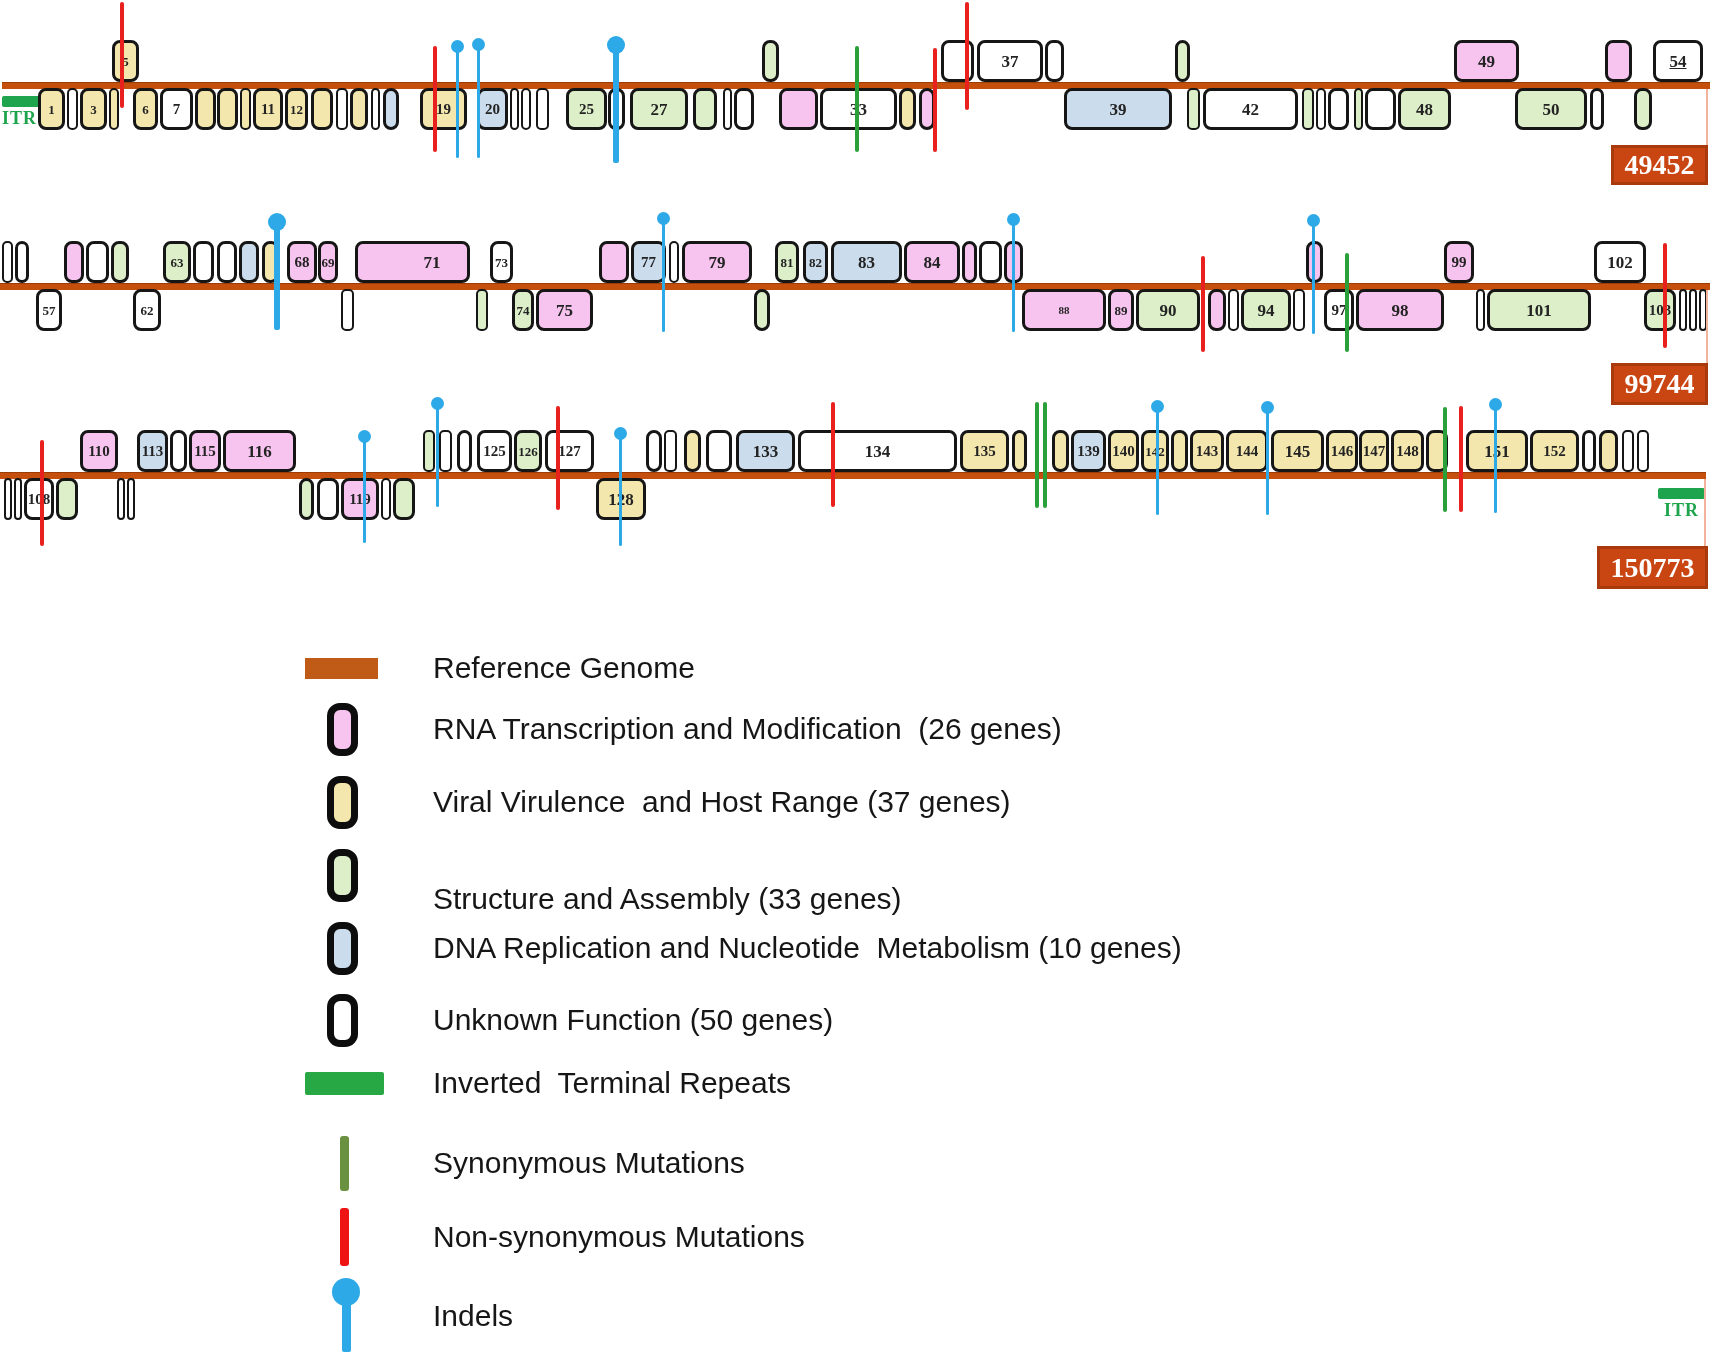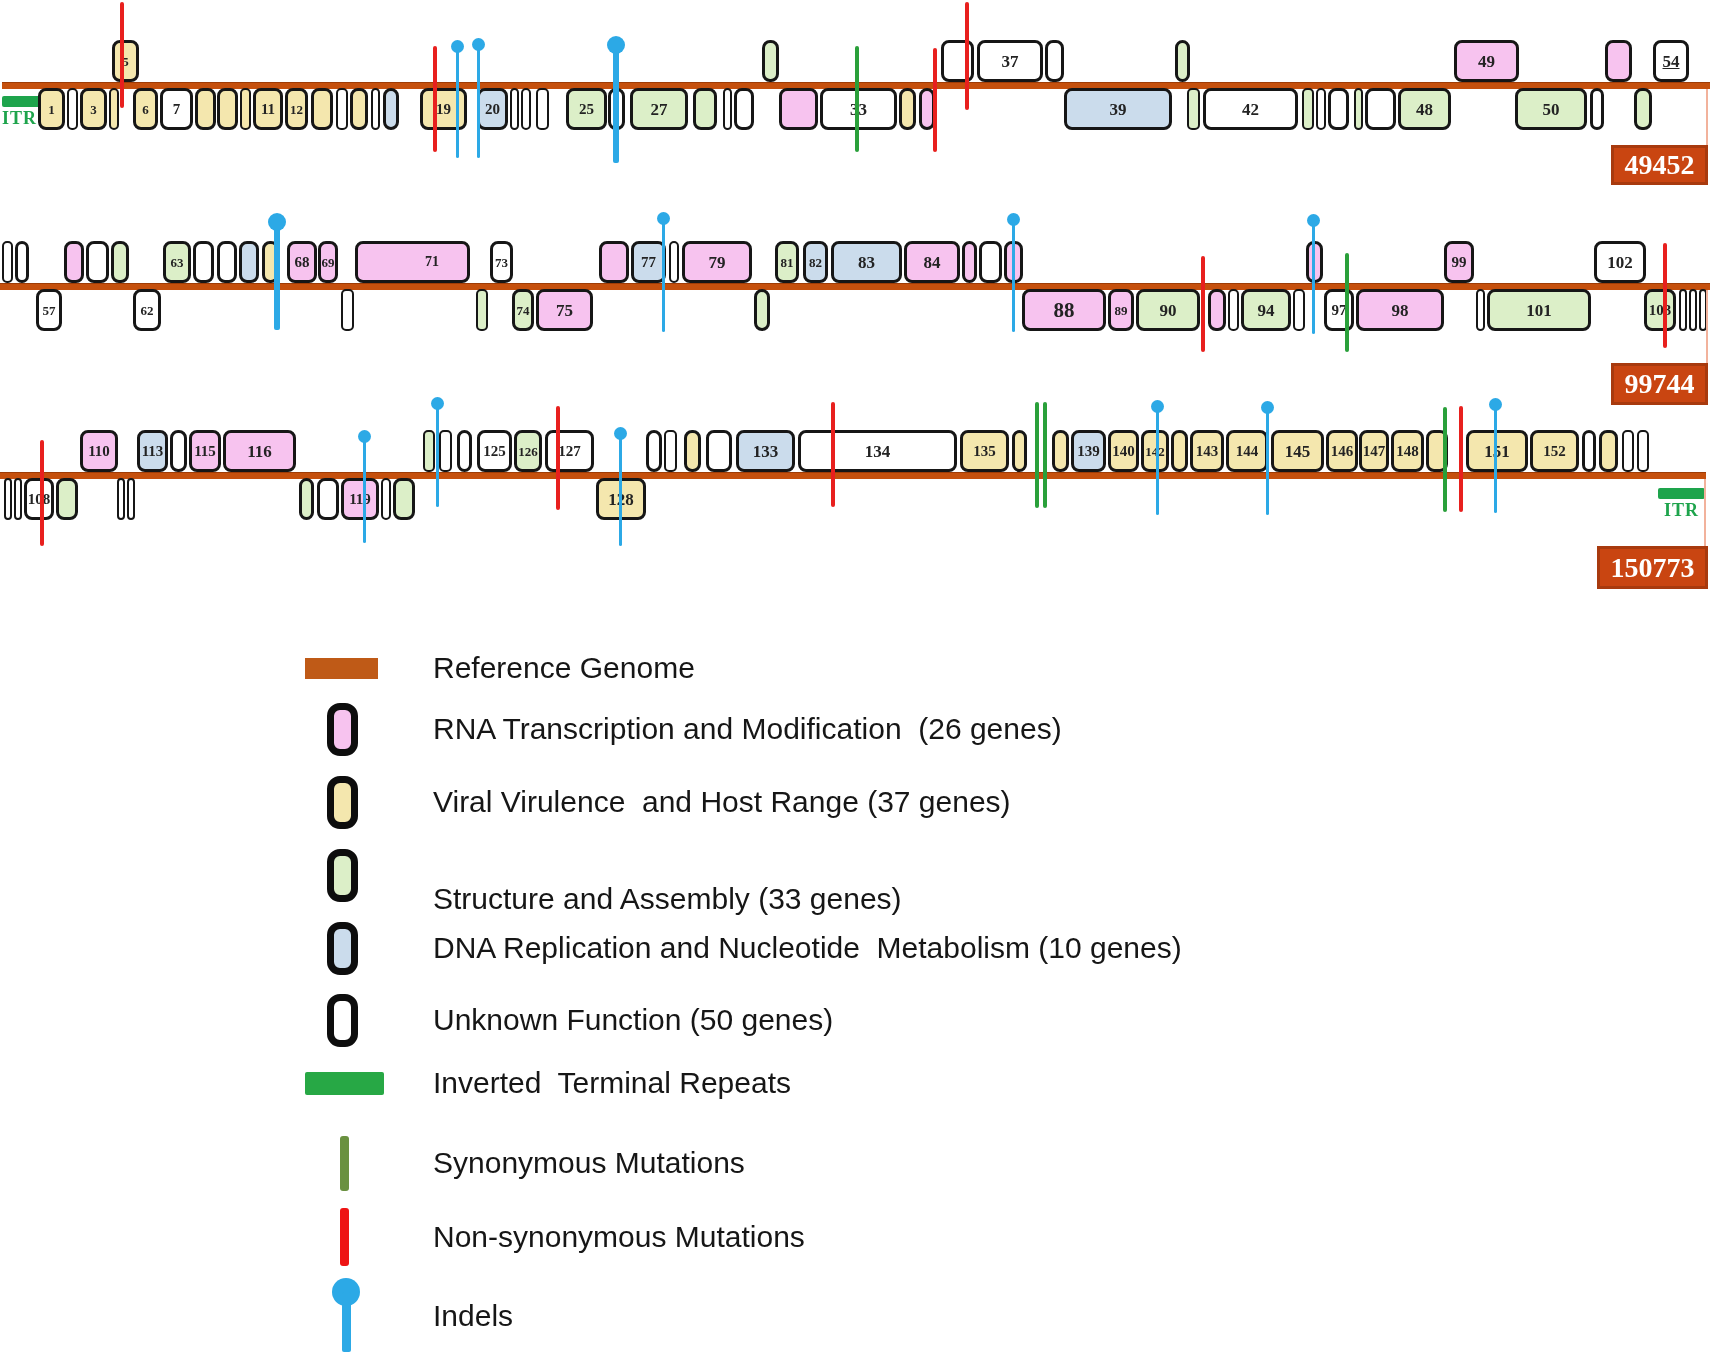--- a/index.html
+++ b/index.html
@@ -84,21 +84,21 @@
     <div class="gene cat-unknown" style="left: 1316px; top: 88px; width: 10px; border-width: 2px; border-radius: 5px; font-size: 13px;"></div>
     <div class="gene cat-unknown" style="left: 1328px; top: 88px; width: 21px; border-width: 3px; border-radius: 8px; font-size: 13px;"></div>
     <div class="gene cat-structure" style="left: 1354px; top: 88px; width: 9px; border-width: 2px; border-radius: 5px; font-size: 13px;"></div>
     <div class="gene cat-unknown" style="left: 1365px; top: 88px; width: 31px; border-width: 3px; border-radius: 8px; font-size: 15px;"></div>
     <div class="gene cat-structure" style="left: 1398px; top: 88px; width: 53px; border-width: 3px; border-radius: 8px; font-size: 17px;">48</div>
     <div class="gene cat-rna" style="left: 1454px; top: 40px; width: 65px; border-width: 3px; border-radius: 8px; font-size: 17px;">49</div>
     <div class="gene cat-structure" style="left: 1515px; top: 88px; width: 72px; border-width: 3px; border-radius: 8px; font-size: 17px;">50</div>
     <div class="gene cat-unknown" style="left: 1590px; top: 88px; width: 14px; border-width: 3px; border-radius: 8px; font-size: 13px;"></div>
     <div class="gene cat-structure" style="left: 1634px; top: 88px; width: 18px; border-width: 3px; border-radius: 8px; font-size: 13px;"></div>
     <div class="gene cat-rna" style="left: 1605px; top: 40px; width: 27px; border-width: 3px; border-radius: 8px; font-size: 13px;"></div>
-    <div class="gene cat-unknown" style="left: 1653px; top: 40px; width: 36px; border-width: 3px; border-radius: 8px; font-size: 17px; text-decoration: underline;">54</div>
+    <div class="gene cat-unknown" style="left: 1653px; top: 40px; width: 50px; border-width: 3px; border-radius: 8px; font-size: 17px; text-decoration: underline;">54</div>
     <div class="red-line" style="left: 120px; top: 2px; width: 4px; height: 106px;"></div>
     <div class="red-line" style="left: 433px; top: 46px; width: 4px; height: 106px;"></div>
     <div class="indel-stem" style="left: 455.5px; top: 46.5px; width: 3px; height: 111.5px;"></div>
     <div class="indel-knob" style="left: 450.5px; top: 40px; width: 13px; height: 13px;"></div>
     <div class="indel-stem" style="left: 476.5px; top: 44.5px; width: 3px; height: 113.5px;"></div>
     <div class="indel-knob" style="left: 471.5px; top: 38px; width: 13px; height: 13px;"></div>
     <div class="indel-stem" style="left: 613px; top: 45px; width: 6px; height: 118px;"></div>
     <div class="indel-knob" style="left: 607px; top: 36px; width: 18px; height: 18px;"></div>
     <div class="green-line" style="left: 855px; top: 46px; width: 4px; height: 106px;"></div>
     <div class="red-line" style="left: 933px; top: 48px; width: 4px; height: 104px;"></div>
@@ -111,21 +111,21 @@
     <div class="gene cat-rna" style="left: 64px; top: 241px; width: 20px; border-width: 3px; border-radius: 8px; font-size: 13px;"></div>
     <div class="gene cat-unknown" style="left: 86px; top: 241px; width: 23px; border-width: 3px; border-radius: 8px; font-size: 13px;"></div>
     <div class="gene cat-structure" style="left: 111px; top: 241px; width: 18px; border-width: 3px; border-radius: 8px; font-size: 13px;"></div>
     <div class="gene cat-structure" style="left: 163px; top: 241px; width: 28px; border-width: 3px; border-radius: 8px; font-size: 13px;">63</div>
     <div class="gene cat-unknown" style="left: 193px; top: 241px; width: 21px; border-width: 3px; border-radius: 8px; font-size: 13px;"></div>
     <div class="gene cat-unknown" style="left: 217px; top: 241px; width: 20px; border-width: 3px; border-radius: 8px; font-size: 13px;"></div>
     <div class="gene cat-dna" style="left: 239px; top: 241px; width: 20px; border-width: 3px; border-radius: 8px; font-size: 13px;"></div>
     <div class="gene cat-virulence" style="left: 262px; top: 241px; width: 17px; border-width: 3px; border-radius: 8px; font-size: 13px;"></div>
     <div class="gene cat-rna" style="left: 287px; top: 241px; width: 30px; border-width: 3px; border-radius: 8px; font-size: 15px;">68</div>
     <div class="gene cat-rna" style="left: 318px; top: 241px; width: 20px; border-width: 3px; border-radius: 8px; font-size: 13px;">69</div>
-    <div class="gene cat-rna" style="left: 355px; top: 241px; width: 115px; border-width: 3px; border-radius: 8px; font-size: 14px; padding-left: 39px;">71</div>
+    <div class="gene cat-rna" style="left: 355px; top: 241px; width: 115px; border-width: 3px; border-radius: 8px; font-size: 17px; padding-left: 39px;">71</div>
     <div class="gene cat-unknown" style="left: 490px; top: 241px; width: 23px; border-width: 3px; border-radius: 8px; font-size: 13px;">73</div>
     <div class="gene cat-rna" style="left: 599px; top: 241px; width: 30px; border-width: 3px; border-radius: 8px; font-size: 15px;"></div>
     <div class="gene cat-dna" style="left: 631px; top: 241px; width: 35px; border-width: 3px; border-radius: 8px; font-size: 15px;">77</div>
     <div class="gene cat-unknown" style="left: 669px; top: 241px; width: 10px; border-width: 2px; border-radius: 5px; font-size: 13px;"></div>
     <div class="gene cat-rna" style="left: 682px; top: 241px; width: 70px; border-width: 3px; border-radius: 8px; font-size: 17px;">79</div>
     <div class="gene cat-structure" style="left: 775px; top: 241px; width: 24px; border-width: 3px; border-radius: 8px; font-size: 13px; text-align: right;">81</div>
     <div class="gene cat-dna" style="left: 803px; top: 241px; width: 25px; border-width: 3px; border-radius: 8px; font-size: 13px;">82</div>
     <div class="gene cat-dna" style="left: 831px; top: 241px; width: 71px; border-width: 3px; border-radius: 8px; font-size: 17px;">83</div>
     <div class="gene cat-rna" style="left: 904px; top: 241px; width: 56px; border-width: 3px; border-radius: 8px; font-size: 17px;">84</div>
     <div class="gene cat-rna" style="left: 962px; top: 241px; width: 15px; border-width: 3px; border-radius: 8px; font-size: 13px;"></div>
@@ -134,21 +134,21 @@
     <div class="gene cat-rna" style="left: 1306px; top: 241px; width: 17px; border-width: 3px; border-radius: 8px; font-size: 13px;"></div>
     <div class="gene cat-rna" style="left: 1444px; top: 241px; width: 30px; border-width: 3px; border-radius: 8px; font-size: 15px;">99</div>
     <div class="gene cat-unknown" style="left: 1594px; top: 241px; width: 52px; border-width: 3px; border-radius: 8px; font-size: 17px;">102</div>
     <div class="gene cat-unknown" style="left: 36px; top: 289px; width: 26px; border-width: 3px; border-radius: 8px; font-size: 13px;">57</div>
     <div class="gene cat-unknown" style="left: 133px; top: 289px; width: 28px; border-width: 3px; border-radius: 8px; font-size: 13px;">62</div>
     <div class="gene cat-unknown" style="left: 341px; top: 289px; width: 13px; border-width: 2px; border-radius: 5px; font-size: 13px;"></div>
     <div class="gene cat-structure" style="left: 476px; top: 289px; width: 12px; border-width: 2px; border-radius: 5px; font-size: 13px;"></div>
     <div class="gene cat-structure" style="left: 512px; top: 289px; width: 22px; border-width: 3px; border-radius: 8px; font-size: 13px;">74</div>
     <div class="gene cat-rna" style="left: 536px; top: 289px; width: 57px; border-width: 3px; border-radius: 8px; font-size: 17px;">75</div>
     <div class="gene cat-structure" style="left: 754px; top: 289px; width: 16px; border-width: 3px; border-radius: 8px; font-size: 13px;"></div>
-    <div class="gene cat-rna" style="left: 1022px; top: 289px; width: 84px; border-width: 3px; border-radius: 8px; font-size: 21px;">88</div>
+    <div class="gene cat-rna" style="left: 1022px; top: 289px; width: 84px; border-width: 3px; border-radius: 8px; font-size: 11px;">88</div>
     <div class="gene cat-rna" style="left: 1108px; top: 289px; width: 26px; border-width: 3px; border-radius: 8px; font-size: 13px;">89</div>
     <div class="gene cat-structure" style="left: 1136px; top: 289px; width: 64px; border-width: 3px; border-radius: 8px; font-size: 17px;">90</div>
     <div class="gene cat-rna" style="left: 1208px; top: 289px; width: 18px; border-width: 3px; border-radius: 8px; font-size: 13px;"></div>
     <div class="gene cat-unknown" style="left: 1228px; top: 289px; width: 11px; border-width: 2px; border-radius: 5px; font-size: 13px;"></div>
     <div class="gene cat-structure" style="left: 1241px; top: 289px; width: 50px; border-width: 3px; border-radius: 8px; font-size: 17px;">94</div>
     <div class="gene cat-unknown" style="left: 1293px; top: 289px; width: 12px; border-width: 2px; border-radius: 5px; font-size: 13px;"></div>
     <div class="gene cat-unknown" style="left: 1324px; top: 289px; width: 30px; border-width: 3px; border-radius: 8px; font-size: 15px;">97</div>
     <div class="gene cat-rna" style="left: 1356px; top: 289px; width: 88px; border-width: 3px; border-radius: 8px; font-size: 17px;">98</div>
     <div class="gene cat-unknown" style="left: 1476px; top: 289px; width: 9px; border-width: 2px; border-radius: 5px; font-size: 13px;"></div>
     <div class="gene cat-structure" style="left: 1487px; top: 289px; width: 104px; border-width: 3px; border-radius: 8px; font-size: 17px;">101</div>

